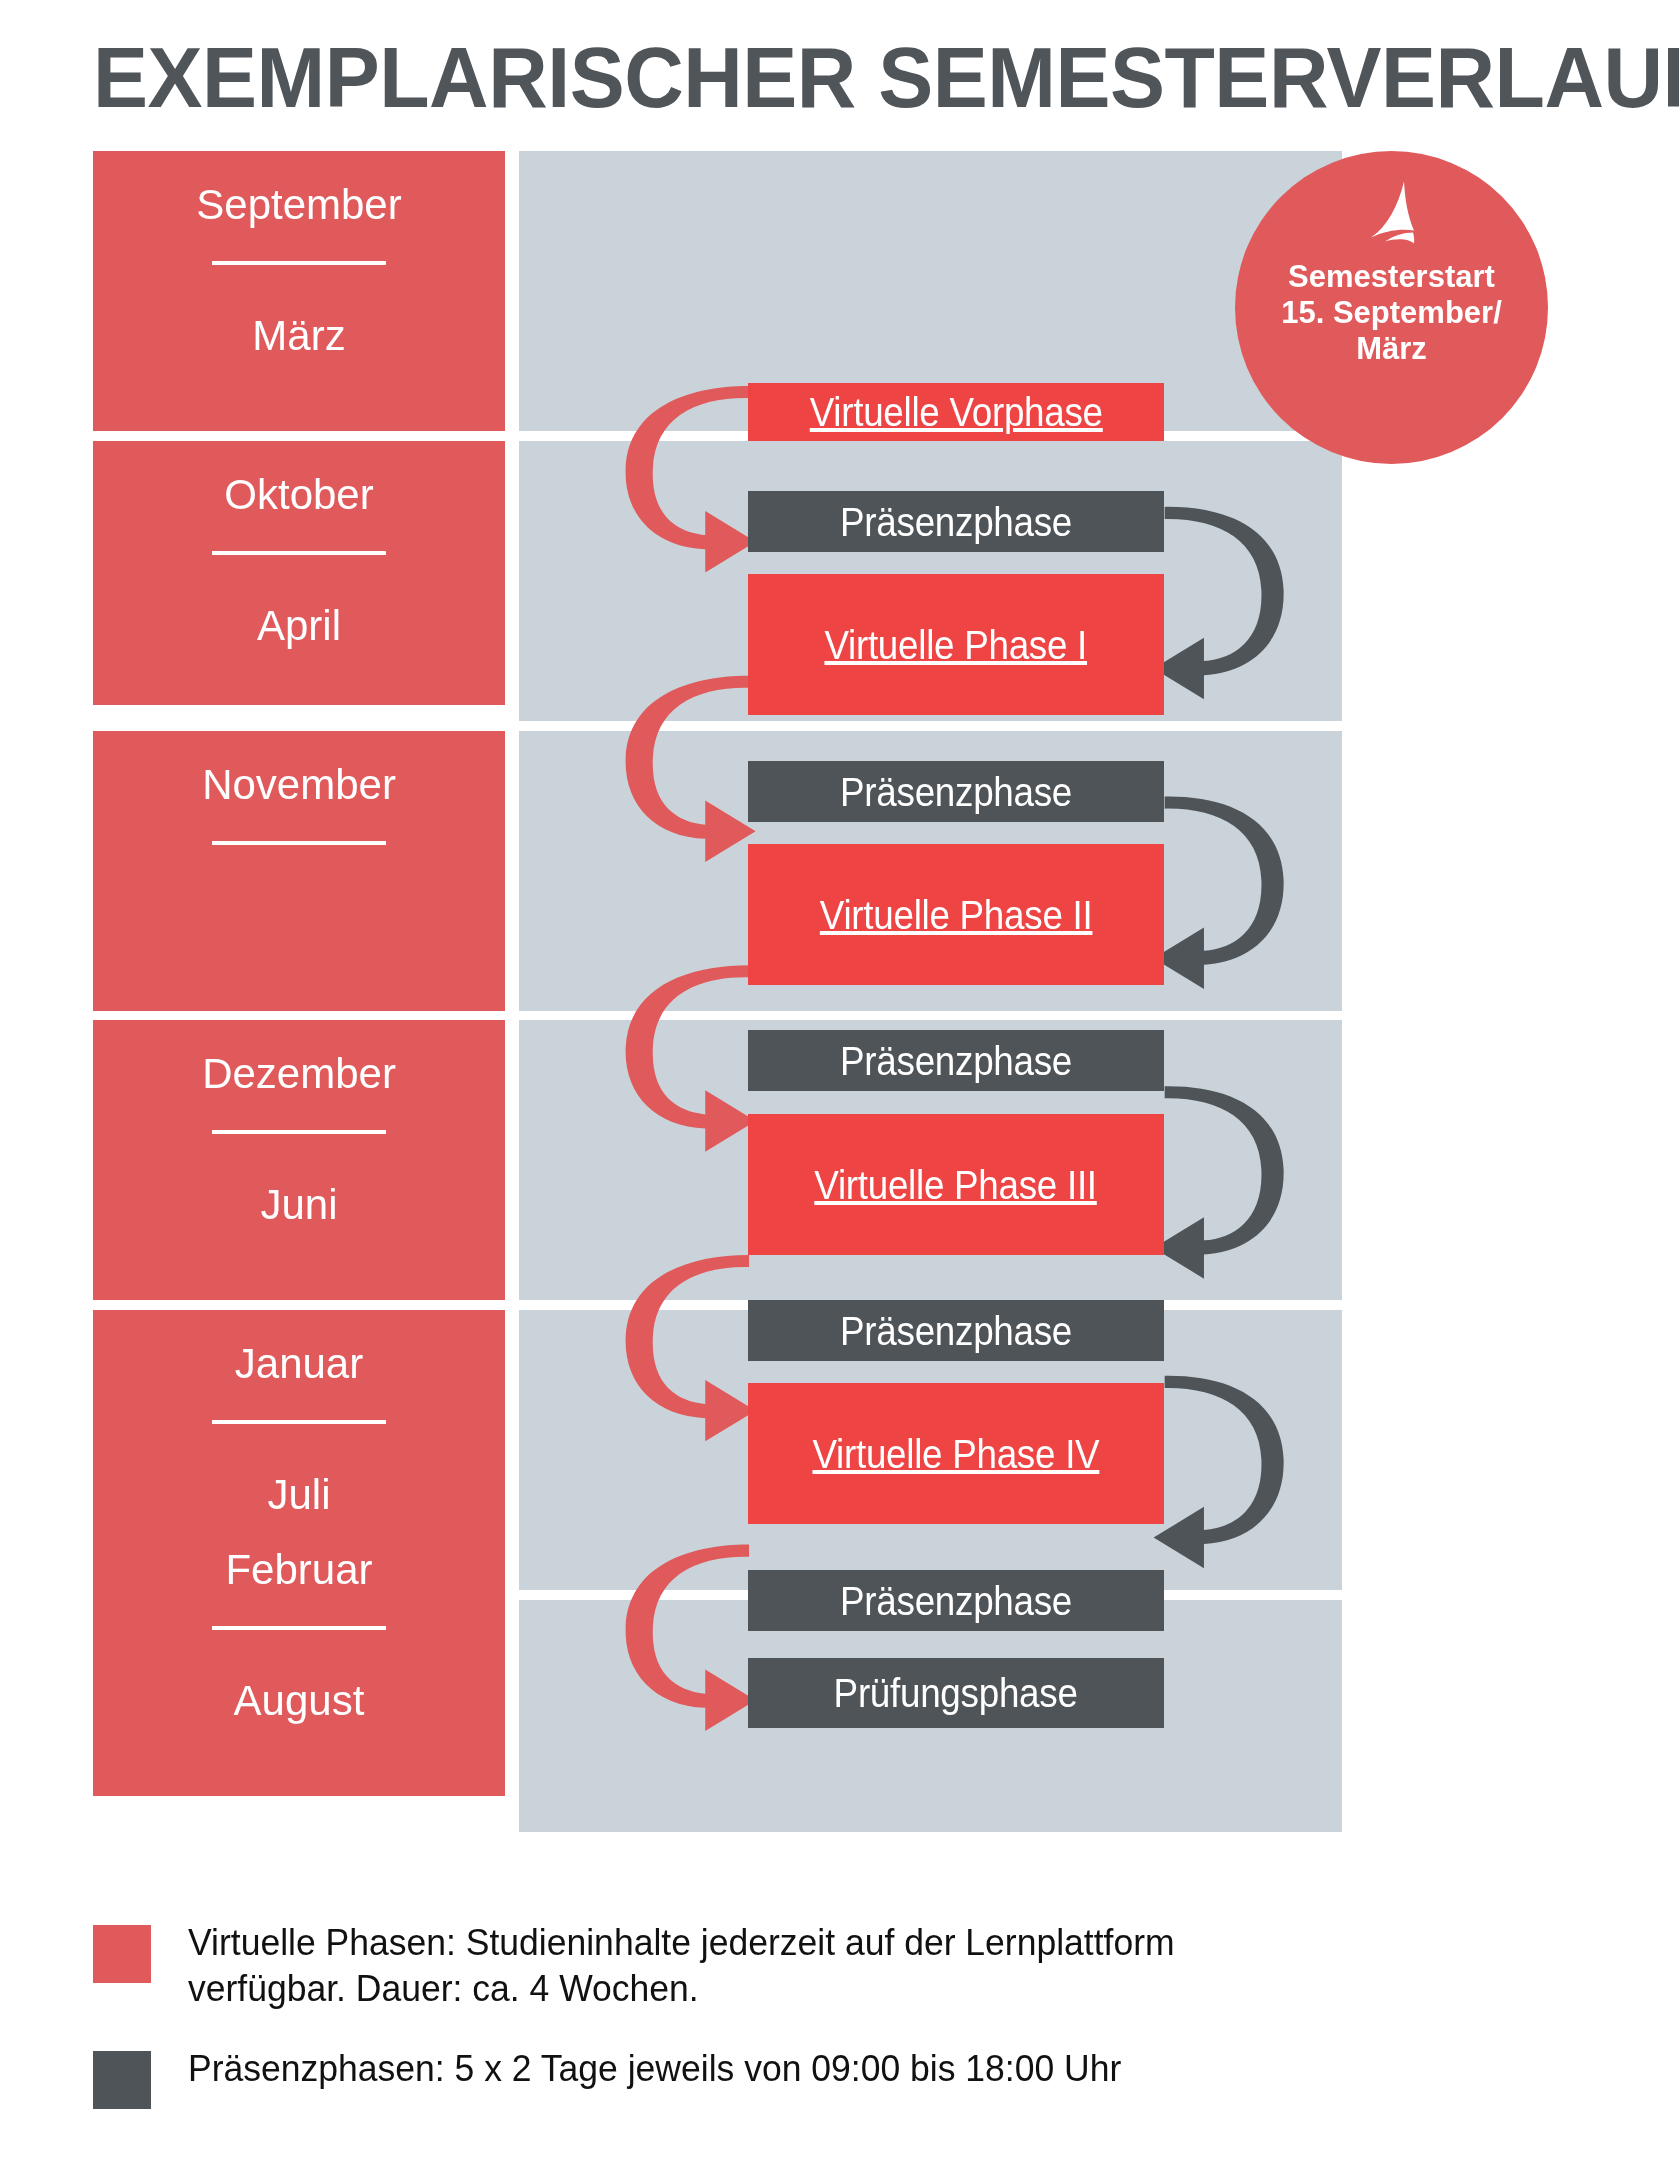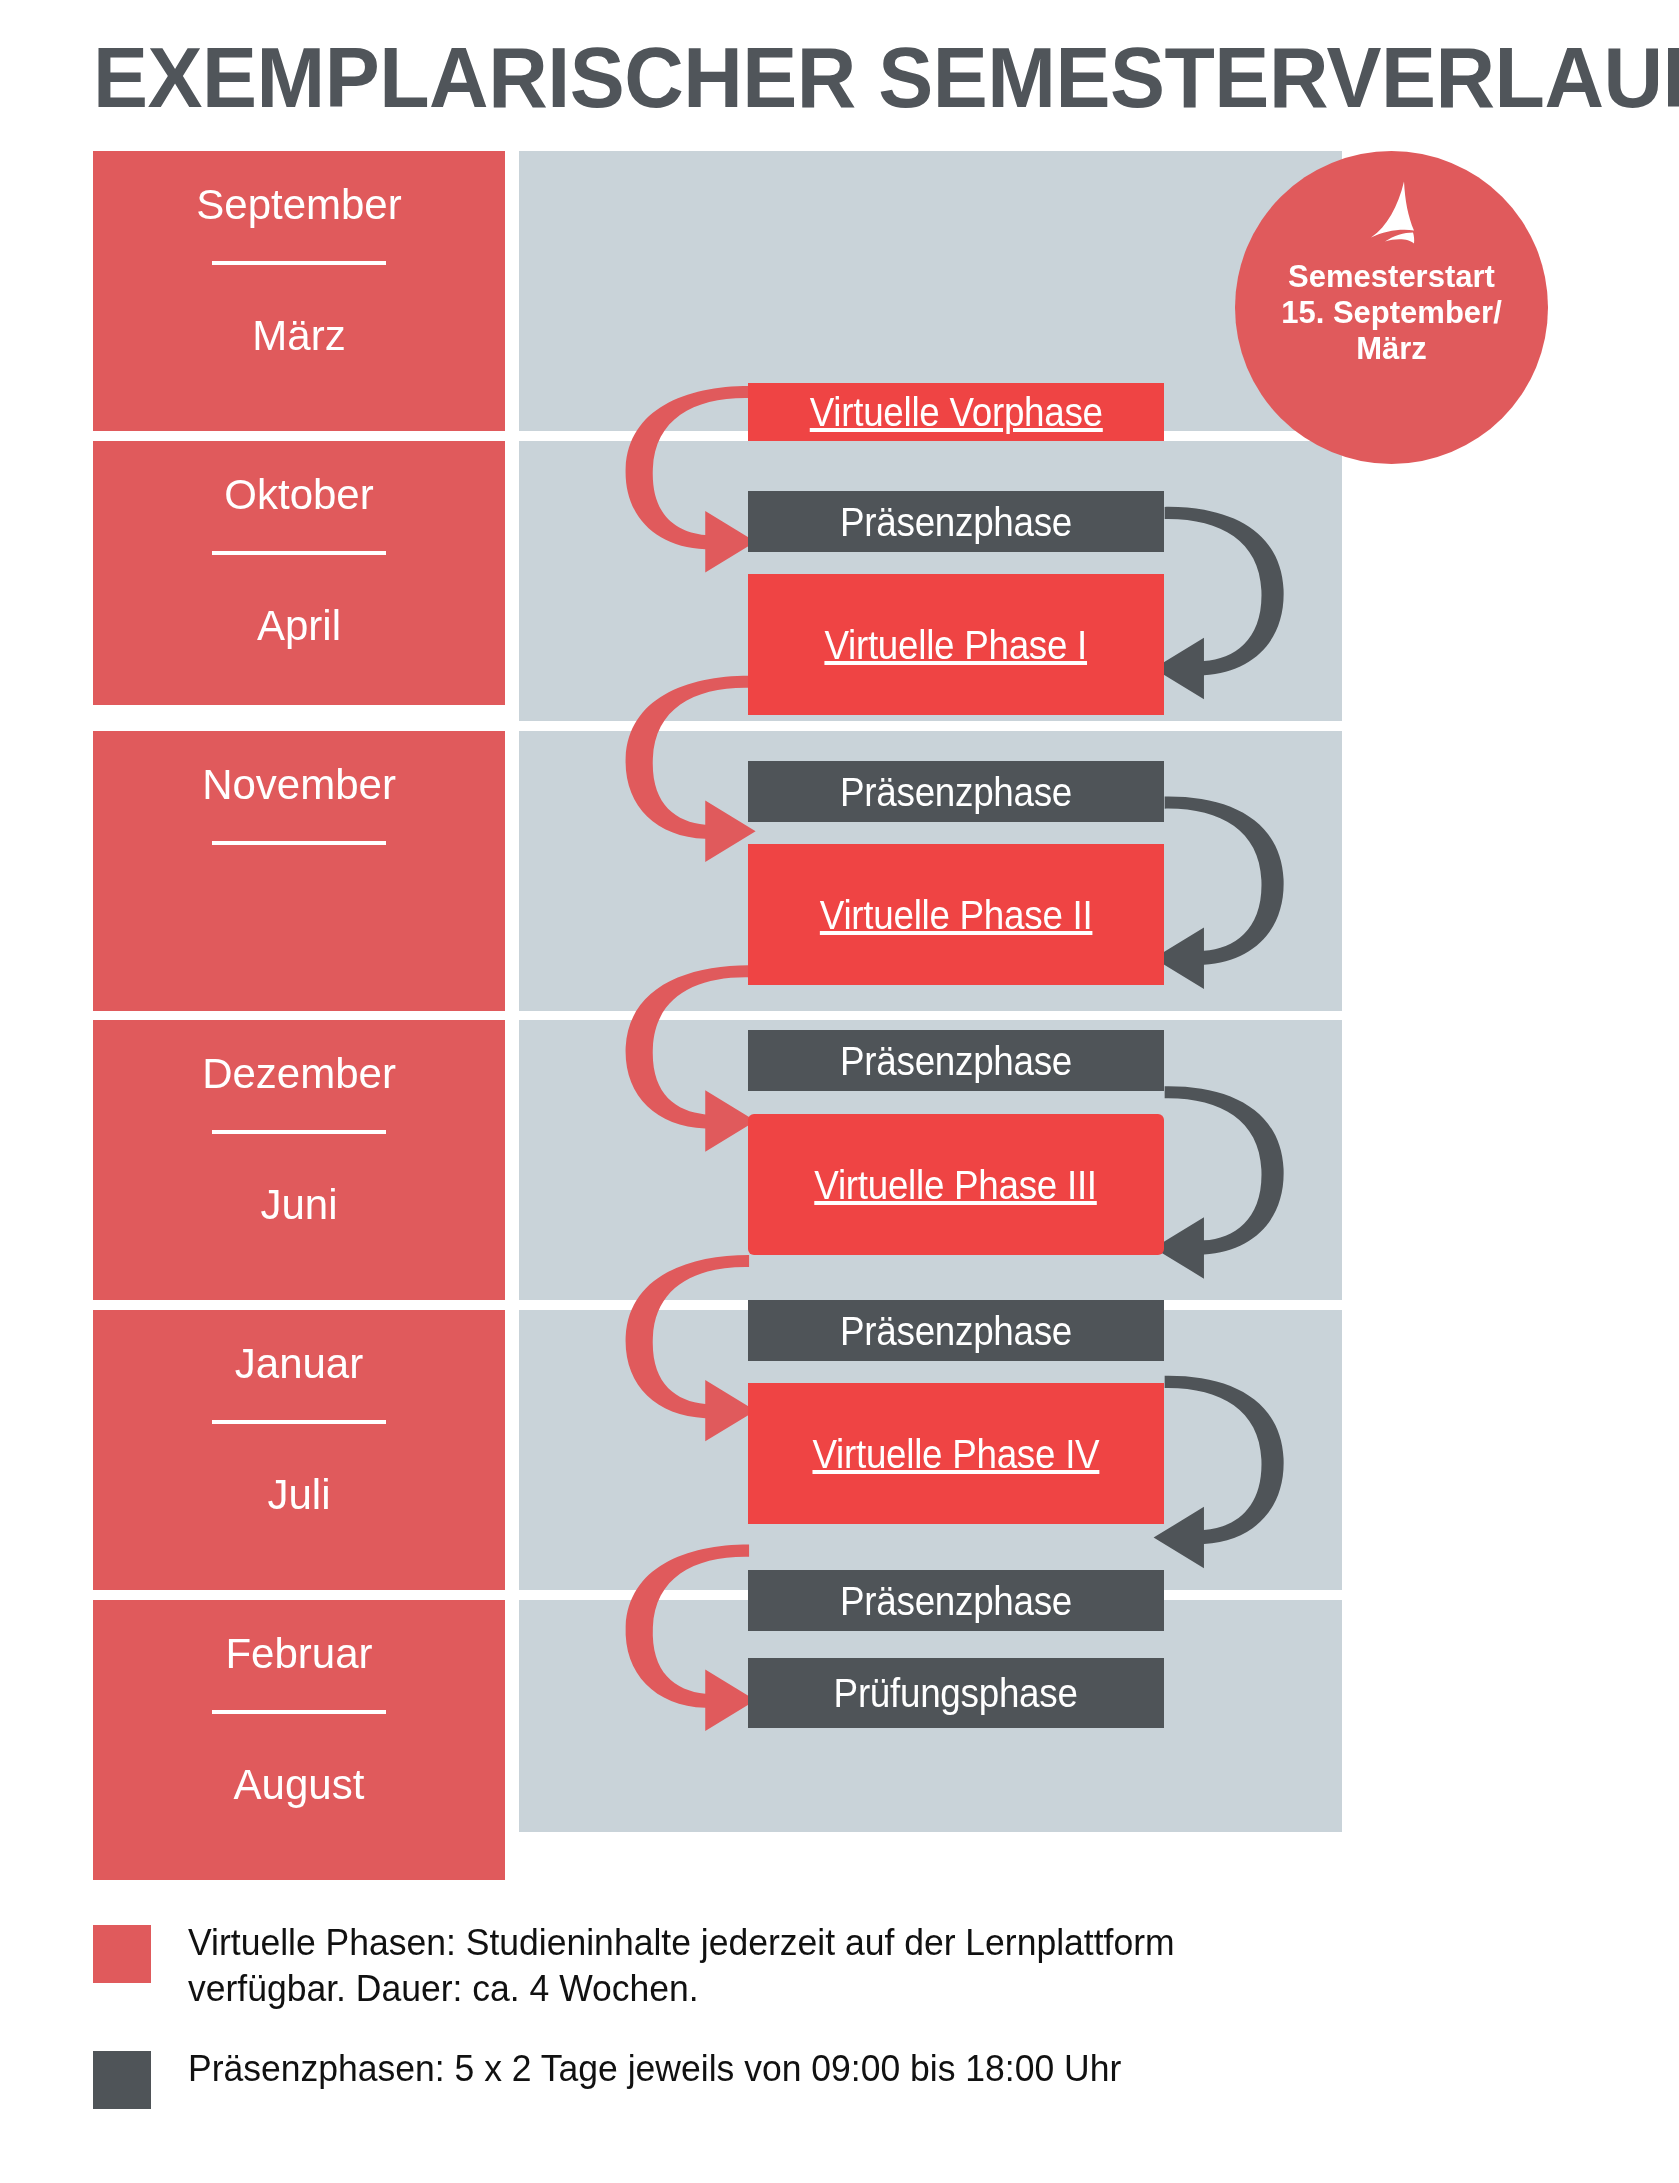--- a/index.html
+++ b/index.html
@@ -202,21 +202,21 @@
     <div class="month-cell" style="top:1020px;height:280px;">
       <div class="month-top">Dezember</div>
       <div class="month-rule"></div>
       <div class="month-bottom">Juni</div>
     </div>
     <div class="month-cell" style="top:1310px;height:280px;">
       <div class="month-top">Januar</div>
       <div class="month-rule"></div>
       <div class="month-bottom">Juli</div>
     </div>
-    <div class="month-cell" style="top:1600px;height:280px;">
+    <div class="month-cell" style="top:1516px;height:280px;">
       <div class="month-top">Februar</div>
       <div class="month-rule"></div>
       <div class="month-bottom">August</div>
     </div>
 
     <svg id="arrows" viewBox="0 0 3333 4333" width="1679" height="2183" xmlns="http://www.w3.org/2000/svg">
 
       <g fill="#E05A5C">
 
         <path d="M1487,790 C1380,788 1300,830 1296,930 C1292,1020 1340,1056 1400,1062 L1400,1014 L1500,1075 L1400,1136 L1400,1090 C1300,1086 1238,1022 1242,928 C1248,812 1360,766 1487,766 Z"></path>
@@ -257,21 +257,21 @@
       <span>Präsenzphase</span>
     </div>
     <div class="phase-box red" style="top:844px;height:141px;">
       <span>Virtuelle
 Phase II</span>
     </div>
 
     <div class="phase-box dark" style="top:1030px;height:61px;">
       <span>Präsenzphase</span>
     </div>
-    <div class="phase-box red" style="top:1114px;height:141px;border-radius:6px;">
+    <div class="phase-box red" style="top:1114px;height:141px;">
       <span>Virtuelle
 Phase III</span>
     </div>
 
     <div class="phase-box dark" style="top:1300px;height:61px;">
       <span>Präsenzphase</span>
     </div>
     <div class="phase-box red" style="top:1383px;height:141px;text-align:right;">
       <span>Virtuelle
 Phase IV</span>

